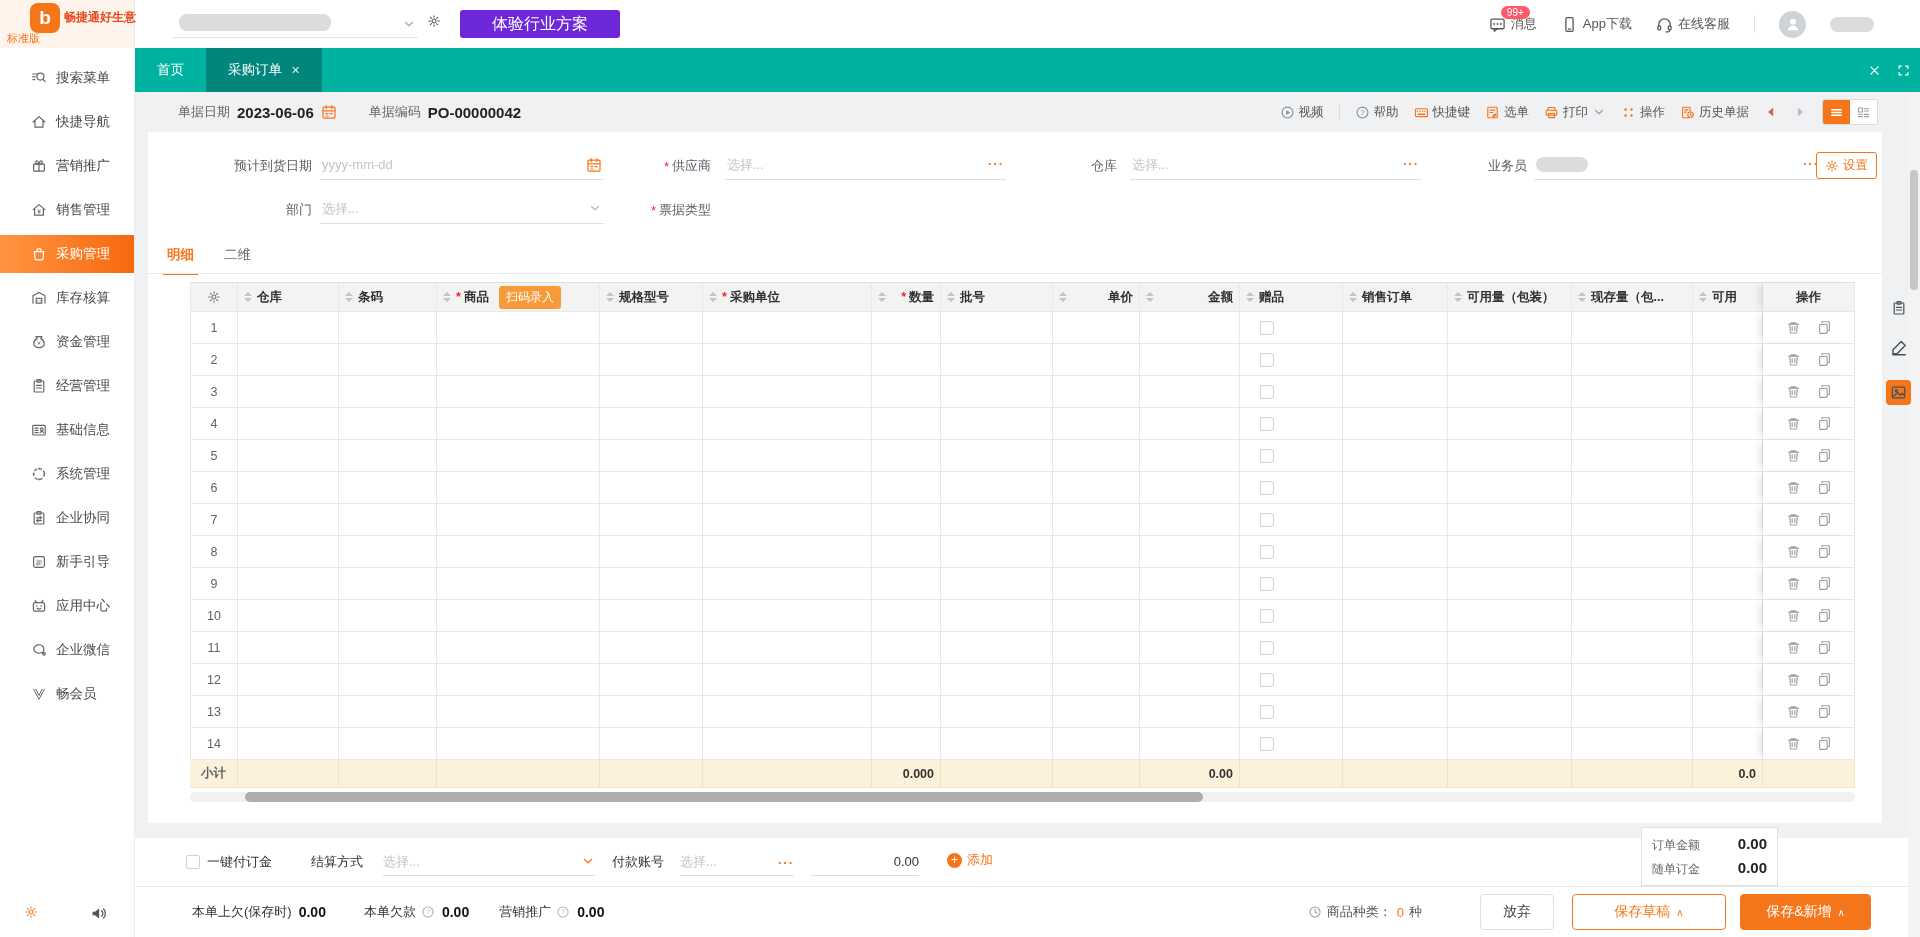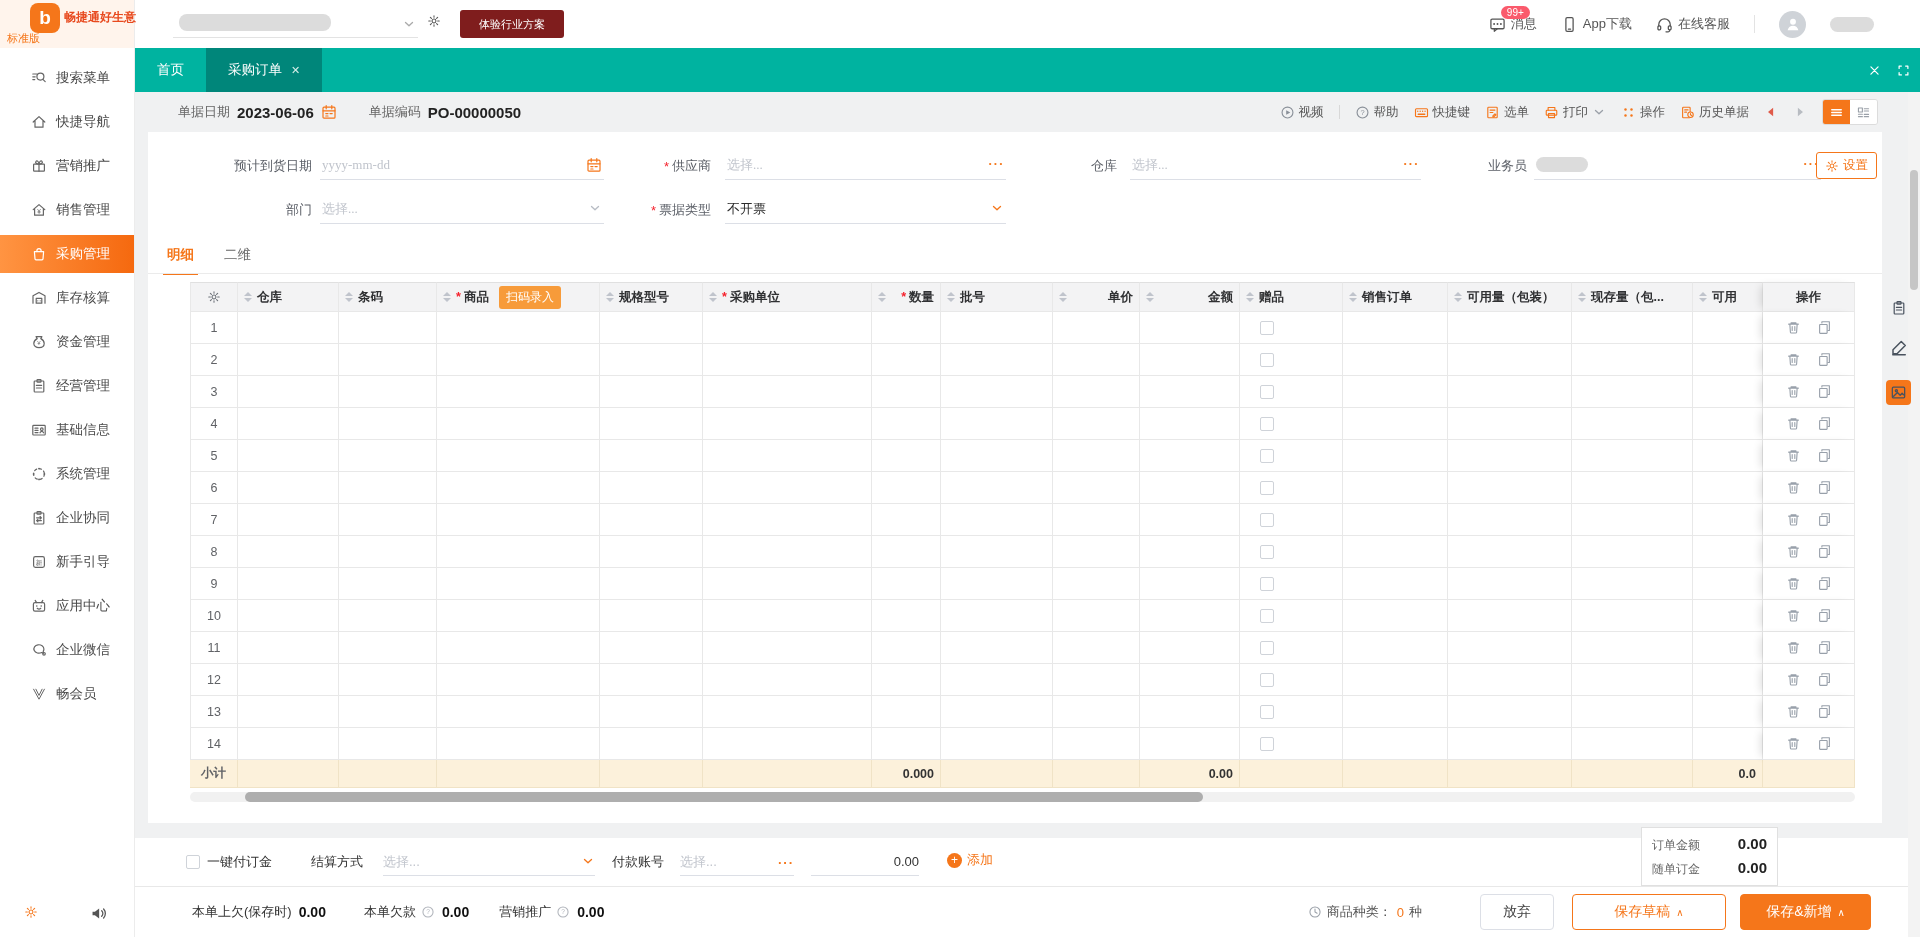--- a/index.html
+++ b/index.html
@@ -21,21 +21,21 @@
 .menu-item.active .icon{color:#fff;}
 #sidebar-footer{position:absolute;bottom:6px;left:0;width:135px;height:28px;}
 #sb-gear{position:absolute;left:24px;top:2px;color:#f5761a;}
 #sb-horn{position:absolute;left:90px;top:2px;color:#555;}
 
 #topbar{position:absolute;left:135px;top:0;width:1785px;height:48px;background:#fff;z-index:30;}
 #company-select{position:absolute;left:38px;top:10px;width:245px;height:28px;border-bottom:1px solid #e3e3e3;cursor:pointer;}
 #company-blob{position:absolute;left:6px;top:4px;width:152px;height:17px;}
 #company-caret{position:absolute;right:2px;top:7px;color:#aaa;}
 #topbar-gear{position:absolute;left:292px;top:14px;color:#555;cursor:pointer;}
-#trial-btn{position:absolute;left:325px;top:10px;height:28px;padding:0 19px;background:#7f1d1d;color:#fff;border:none;border-radius:3px;font-size:11px;display:flex;align-items:center;cursor:pointer;}
+#trial-btn{position:absolute;left:325px;top:10px;height:28px;padding:0 32px;background:#6d28d9;color:#fff;border:none;border-radius:3px;font-size:16px;display:flex;align-items:center;cursor:pointer;}
 #topbar-right{position:absolute;right:46px;top:0;height:48px;display:flex;align-items:center;gap:24px;}
 .tb-item{display:flex;align-items:center;gap:5px;color:#555;font-size:13px;cursor:pointer;position:relative;}
 .tb-item .icon{color:#555;}
 #msg-badge{position:absolute;top:-9px;left:12px;background:#fa5a6c;color:#fff;font-size:10px;padding:1px 6px;border-radius:8px;white-space:nowrap;}
 #tb-divider{width:1px;height:18px;background:#e3e3e3;}
 #avatar{width:27px;height:27px;border-radius:50%;background:#cfd3d8;display:flex;align-items:center;justify-content:center;}
 #user-blob{width:44px;height:15px;}
 
 #tabbar{position:absolute;left:135px;top:48px;width:1785px;height:44px;background:#00b3a0;display:flex;align-items:stretch;z-index:25;}
 .page-tab{display:flex;align-items:center;padding:0 22px;color:#fff;font-size:13.5px;cursor:pointer;}
@@ -58,21 +58,21 @@
 .nav-arrow{cursor:pointer;}
 #view-toggle{display:flex;border:1px solid #dcdcdc;border-radius:3px;overflow:hidden;}
 .vt-btn{width:27px;height:24px;display:flex;align-items:center;justify-content:center;background:#fff;cursor:pointer;}
 .vt-btn.active{background:#f5761a;}
 .vt-btn .icon{color:#9aa0a8;}
 
 #card{position:absolute;left:13px;top:40px;width:1734px;height:691px;background:#fff;}
 .field{position:absolute;height:32px;margin-left:36px;}
 .flabel{position:absolute;top:0;height:32px;display:flex;align-items:center;justify-content:flex-end;color:#5a5e66;font-size:13px;}
 .req{color:#f5222d;margin-right:3px;}
-.finput{position:absolute;top:0;height:30px;border-bottom:1px solid #dcdfe6;display:flex;align-items:center;padding:0 2px;font-family:Liberation Serif, serif;}
+.finput{position:absolute;top:0;height:30px;border-bottom:1px solid #dcdfe6;display:flex;align-items:center;padding:0 2px;}
 .placeholder{color:#c0c4cc;}
 .fvalue{color:#2b2b2b;}
 .trail{position:absolute;right:2px;top:7px;}
 .dots{color:#f5761a;font-weight:bold;letter-spacing:1px;font-size:13px;line-height:14px;}
 #settings-btn{position:absolute;left:1668px;top:20px;height:27px;padding:0 8px;border:1px solid #f5761a;border-radius:3px;color:#f5761a;background:#fff;display:flex;align-items:center;gap:4px;font-size:12.5px;cursor:pointer;}
 
 #detail-tabs{position:absolute;left:15px;top:108px;display:flex;gap:22px;}
 .dtab{padding:6px 4px 9px;font-size:13.5px;color:#666;cursor:pointer;}
 .dtab.active{color:#f5761a;border-bottom:2px solid #f5761a;font-weight:bold;}
 #tabs-divider{position:absolute;left:0;top:141px;width:1734px;height:1px;background:#ebebeb;}
@@ -403,21 +403,21 @@
       <span style="color:#666;">单据日期</span>
       <span class="doc-val">2023-06-06</span>
       <span class="icon" style="color:#f5761a;">
           <svg width="16" height="16" viewBox="0 0 16 16" fill="none" stroke="currentColor" stroke-width="1.2" stroke-linecap="round" stroke-linejoin="round">
             <rect x="2" y="3.2" width="12" height="11" rx="1"></rect>
             <path d="M2 6.8h12M5.2 1.6v3.2M10.8 1.6v3.2M4.8 9.6h2.2M9 9.6h2.2M4.8 12h2.2"></path>
           </svg>
         </span>
       <span class="gap"></span>
       <span style="color:#666;">单据编码</span>
-      <span class="doc-val">PO-00000050</span>
+      <span class="doc-val">PO-00000042</span>
     </div>
     <div id="doc-actions">
         <div class="action-item">
           <span class="icon">
             <svg width="15" height="15" viewBox="0 0 16 16" fill="none" stroke="currentColor" stroke-width="1.2" stroke-linecap="round" stroke-linejoin="round">
               <circle cx="8" cy="8" r="5.8"></circle>
               <path d="M6.6 5.6 11 8l-4.4 2.4z" fill="currentColor" stroke="none"></path>
             </svg>
           </span>
           <span>视频</span>
@@ -582,28 +582,20 @@
               <path d="M4 6.2 8 10l4-3.8" stroke-width="1.5"></path>
             </svg>
           </span>
       </div>
     </div>
     <div class="field" style="left:330px;top:62px;width:492px;">
       <div class="flabel" style="left:0;width:197px;">
           <span class="req">*</span>
           <span>票据类型</span>
         </div>
-      <div class="finput" style="left:211px;width:281px;">
-        <span class="fvalue">不开票</span>
-        <span class="icon trail" style="color:#f5761a;">
-            <svg width="14" height="14" viewBox="0 0 16 16" fill="none" stroke="currentColor" stroke-width="1.2" stroke-linecap="round" stroke-linejoin="round">
-              <path d="M4 6.2 8 10l4-3.8" stroke-width="1.5"></path>
-            </svg>
-          </span>
-      </div>
     </div>
 
     <div id="detail-tabs">
       <div class="dtab active">明细</div>
       <div class="dtab">二维</div>
     </div>
     <div id="tabs-divider"></div>
 
     <div id="grid">
         <div class="trow thead">

